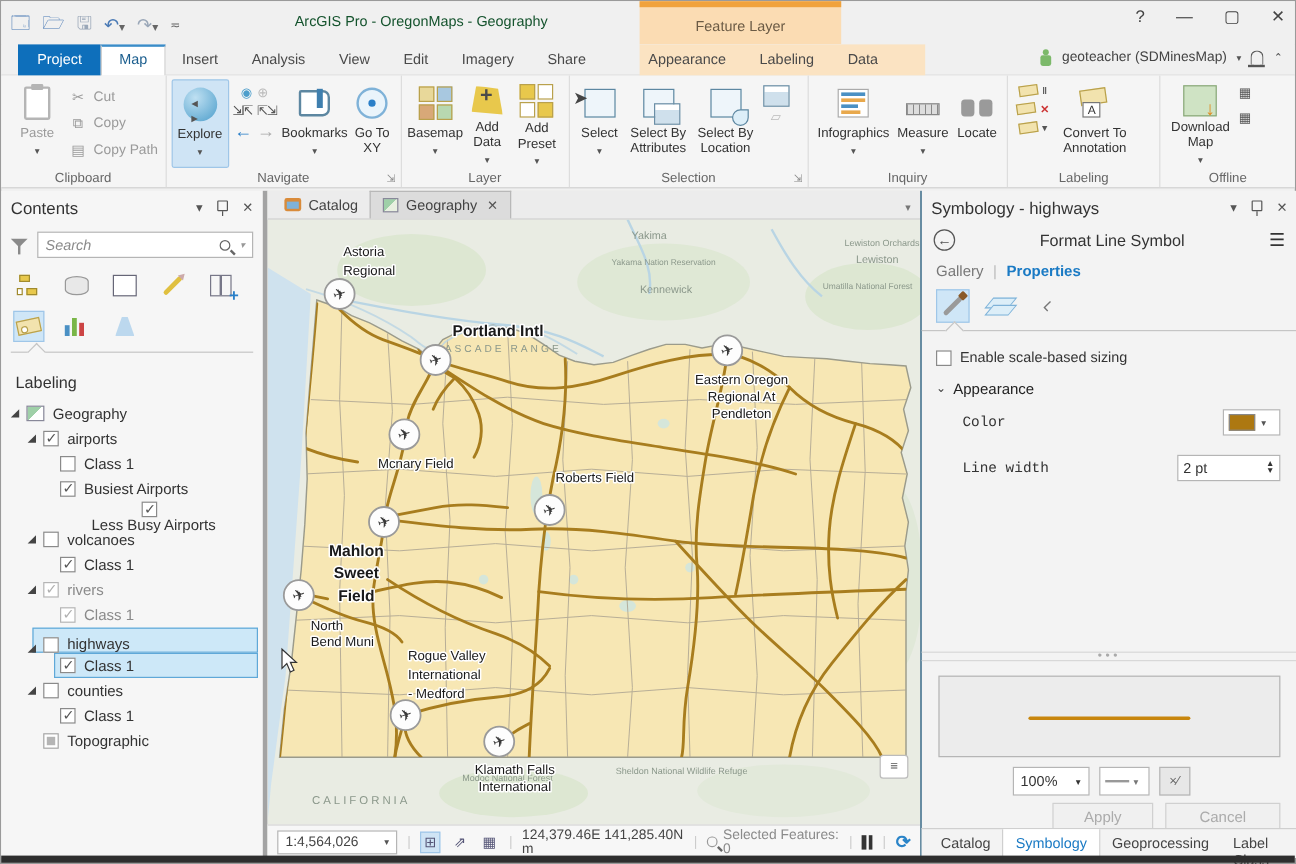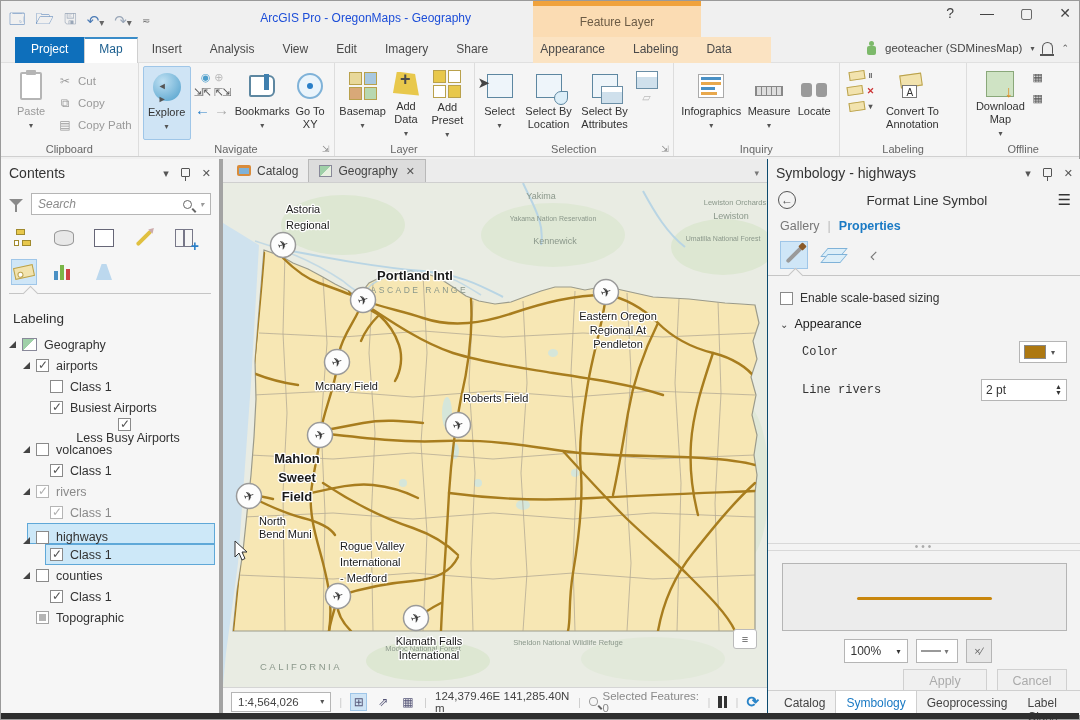--- a/index.html
+++ b/index.html
@@ -5,21 +5,21 @@
   * { margin:0; padding:0; box-sizing:border-box; }
   html,body { width:1080px; height:720px; overflow:hidden; }
   body { font-family:"Liberation Sans", sans-serif; font-size:12px; color:#333; background:#e8e8e8; }
   .window { position:relative; width:1080px; height:720px; background:#f0f0f0; border:1px solid #9a9a9a; }
 
   
   .titlebar { position:absolute; left:0; top:0; width:100%; height:36px; background:#f0f0f0; }
   .qat { position:absolute; left:8px; top:7px; display:flex; align-items:center; gap:10px; color:#4a7ab5; font-size:15px; }
   .qat .g { color:#9aa7b8; }
   .qat .sm { font-size:10px; color:#666; }
-  .win-title { position:absolute; left:230px; top:10px; width:240px; text-align:right; color:#1d4ed8; font-size:12px; white-space:nowrap; }
+  .win-title { position:absolute; left:230px; top:10px; width:240px; text-align:center; color:#14532d; font-size:12px; white-space:nowrap; }
   .ctx-head { position:absolute; left:532px; top:0; width:168px; height:36px; background:#fbdcb3; border-top:5px solid #f0a23c; text-align:center; color:#6b5b45; padding-top:9px; font-size:12px; }
   .winctl { position:absolute; right:8px; top:4px; display:flex; gap:26px; align-items:center; color:#444; font-size:14px; }
   .winctl span { cursor:default; }
 
   
   .tabrow { position:absolute; left:0; top:36px; width:100%; height:26px; background:#f0f0f0; border-bottom:1px solid #e0e0e0; }
   .ctx-tabbg { position:absolute; left:532px; top:0; width:238px; height:26px; background:#fbe3c2; }
   .tabs { position:absolute; left:14px; top:0; display:flex; height:26px; }
   .tab { padding:5px 14px 0 14px; height:26px; color:#4a4a4a; font-size:12px; }
   .tab.project { background:#0e6fbb; color:#fff; padding:5px 16px 0 16px; }
@@ -359,30 +359,30 @@
         <span class="ic" style="position:relative">
             <span class="ic-selmap"></span>
             <span class="cursor-a">➤</span>
           </span>
         <span>Select</span>
           <span class="dd">▾</span>
       </div>
       <div class="bigbtn" style="width:56px">
         <span class="ic" style="position:relative">
             <span class="ic-selmap"></span>
-            <span style="position:absolute;right:-3px;bottom:-3px;width:14px;height:14px;border-radius:50% 0 50% 50%;background:#dceef8;border:1.5px solid #5d87a1"></span>
-          </span>
-        <span>Select By Location</span>
+            <span style="position:absolute;right:-2px;bottom:-2px" class="ic-table"></span>
+          </span>
+        <span>Select By Attributes</span>
       </div>
       <div class="bigbtn" style="width:56px">
         <span class="ic" style="position:relative">
             <span class="ic-selmap"></span>
-            <span style="position:absolute;right:-2px;bottom:-2px" class="ic-table"></span>
-          </span>
-        <span>Select By Attributes</span>
+            <span style="position:absolute;right:-3px;bottom:-3px;width:14px;height:14px;border-radius:50% 0 50% 50%;background:#dceef8;border:1.5px solid #5d87a1"></span>
+          </span>
+        <span>Select By Location</span>
       </div>
       <div class="navgrid">
         <div class="r">
             <span class="ic-table"></span>
           </div>
         <div class="r" style="color:#bbb">
             <span>▱</span>
           </div>
       </div>
       <div class="launcher">⇲</div>
@@ -833,21 +833,21 @@
         <span>Appearance</span>
       </div>
       <div class="proprow">
         <span class="lbl">Color</span>
         <span class="swatchctl">
           <span class="swatch" id="color-swatch" style="background: rgb(173, 120, 17);"></span>
           <span style="font-size:8px;color:#555">▾</span>
         </span>
       </div>
       <div class="proprow">
-        <span class="lbl">Line rivers</span>
+        <span class="lbl">Line width</span>
         <span class="spinner">
           <span>2 pt</span>
           <span class="spin-arrows">
               <span>▲</span>
               <span>▼</span>
             </span>
         </span>
       </div>
       <div class="splitter">•••</div>
       <div class="previewbox">
@@ -859,21 +859,21 @@
             <span style="font-size:8px;color:#333">▾</span>
         </span>
         <span class="linedd">
             <span class="l"></span>
             <span style="font-size:8px;color:#777">▾</span>
           </span>
         <span class="xslash">×∕</span>
       </div>
       <div class="btnrow">
         <span class="btn">Apply</span>
-        <span class="btn" style="width:70px">Cancel</span>
+        <span class="btn" style="width:96px">Cancel</span>
       </div>
       <div class="ptabs" id="panel-tabs">
           <span class="ptab">Catalog</span>
           <span class="ptab active">Symbology</span>
           <span class="ptab">Geoprocessing</span>
           <span class="ptab">Label Class</span>
         </div>
     </div>
   </div>
 

